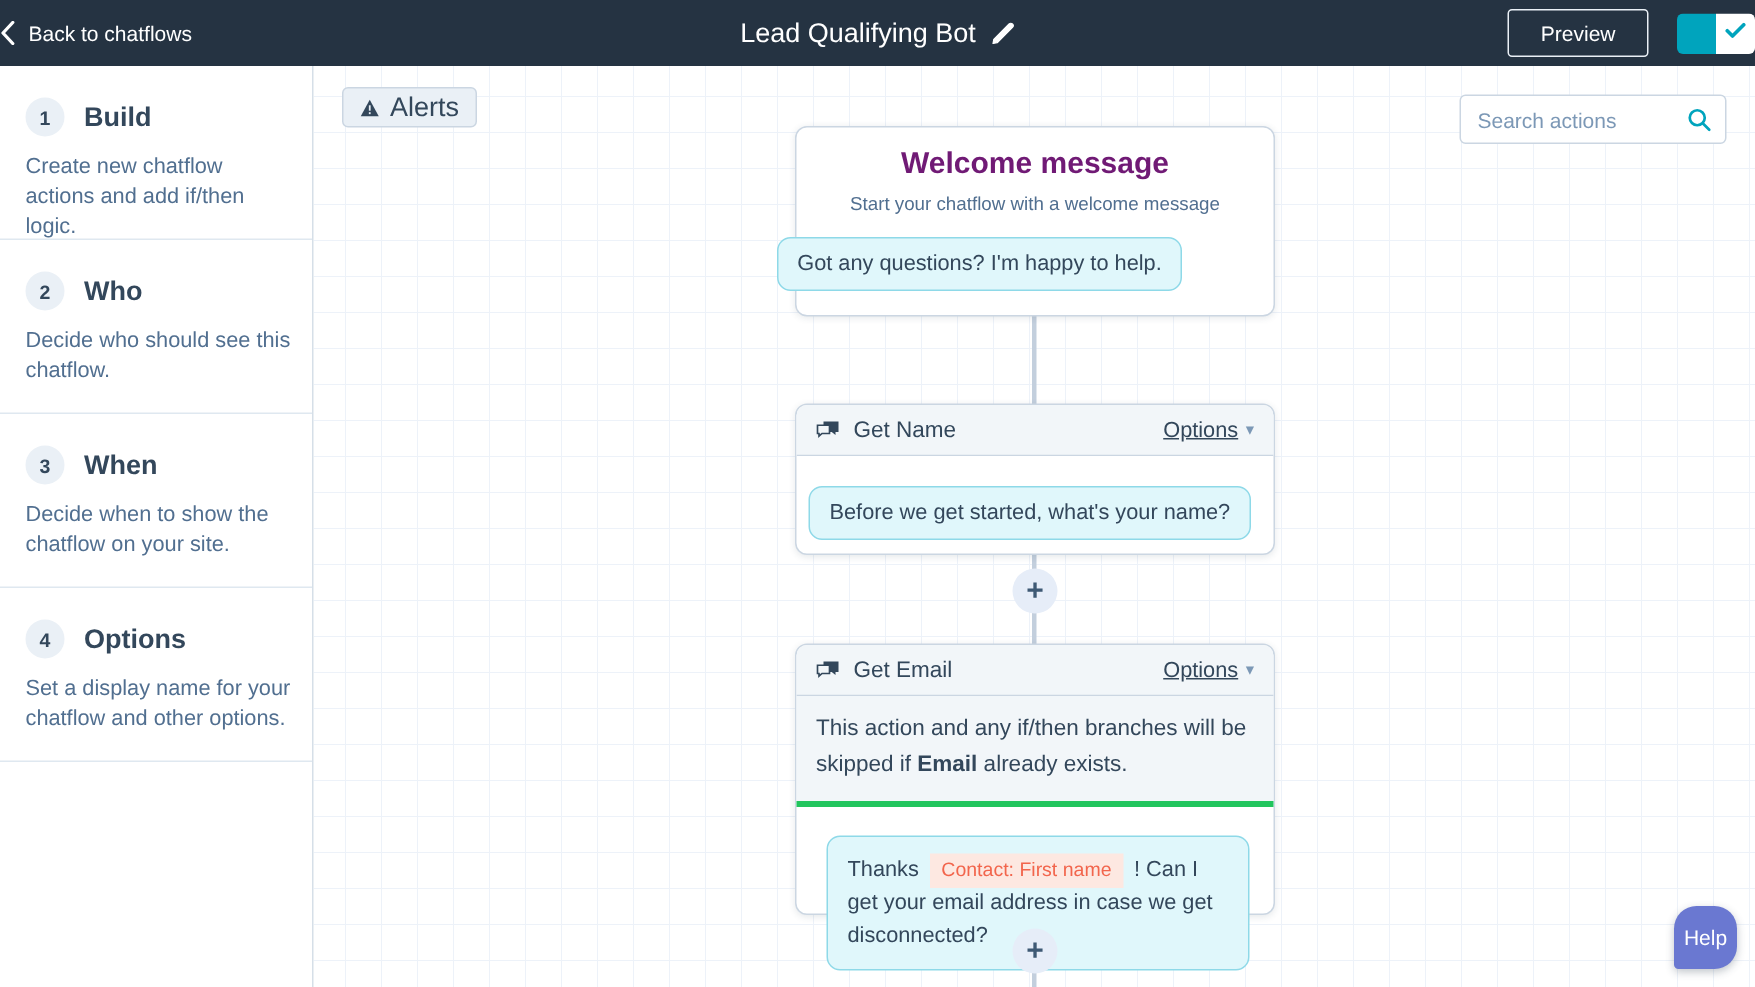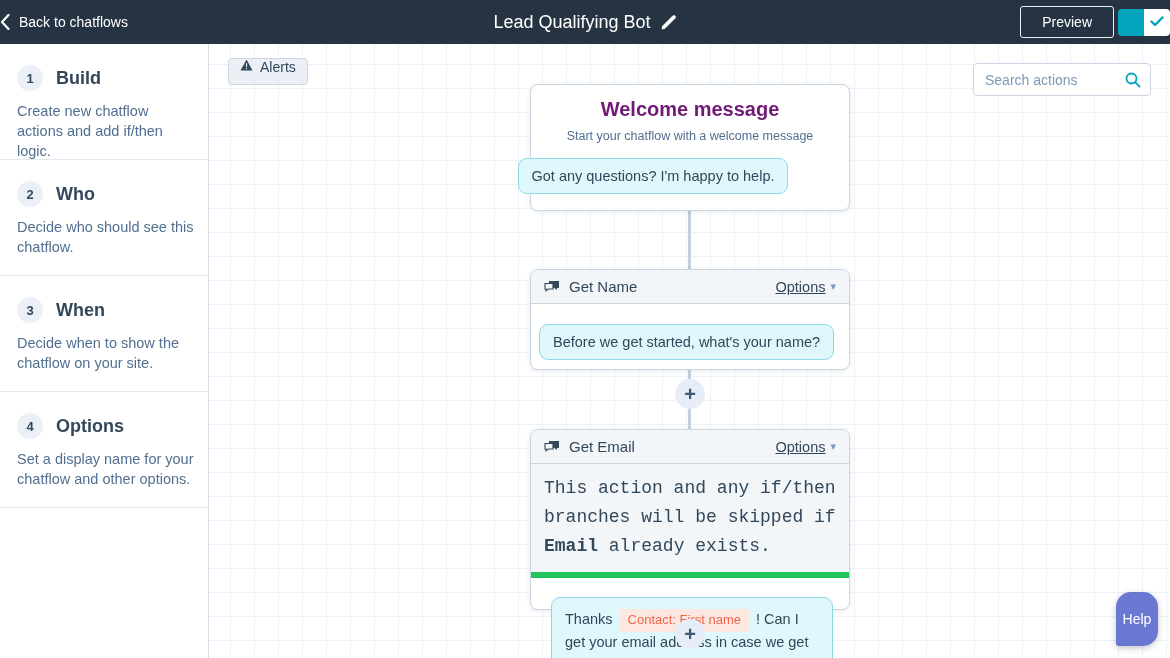--- a/index.html
+++ b/index.html
@@ -26,21 +26,21 @@
   .back-link svg { display: block; }
   .topbar-title {
     position: absolute; left: 0; right: 0; top: 0; height: 44px;
     display: flex; align-items: center; justify-content: center; gap: 10px;
     color: #fff; font-size: 18px; font-weight: 500;
     pointer-events: none;
   }
   .topbar-title .pencil { cursor: pointer; pointer-events: auto; display: flex; }
   .topbar-right {
     margin-left: auto;
-    display: flex; align-items: center; gap: 4px;
+    display: flex; align-items: center; gap: 19px;
   }
   .preview-btn {
     background: transparent;
     border: 1.5px solid #eaf0f6;
     border-radius: 3px;
     color: #fff; font-size: 14px;
     font-family: inherit;
     padding: 7px 21px;
     cursor: pointer;
   }
@@ -88,24 +88,24 @@
     background-size: 24px 24px;
     background-position: -3px -4px;
   }
   .connector {
     position: absolute; left: 479px; top: 100px; bottom: 0; width: 3px;
     background: #c3cfdd; z-index: 1;
   }
 
   .alerts-badge {
     position: absolute; left: 19px; top: 14px; height: 27px;
-    display: flex; align-items: flex-start; gap: 7px;
+    display: flex; align-items: center; gap: 7px;
     background: #eaf0f6; border: 1px solid #cbd6e2; border-radius: 4px;
     padding: 0 11px;
-    font-size: 14px; color: #33475b;
+    font-size: 18px; color: #33475b;
     cursor: pointer; z-index: 5;
   }
 
   .search-box {
     position: absolute; left: 764px; top: 19px; width: 178px; height: 33px;
     background: #fff; border: 1px solid #cbd6e2; border-radius: 4px;
     display: flex; align-items: center;
     padding: 0 9px 0 11px;
     z-index: 5;
   }
@@ -159,23 +159,23 @@
     font-size: 14.5px; color: #33475b; text-decoration: underline; font-weight: 500;
   }
   .options-dd .caret { font-size: 11px; color: #7c98b6; }
 
   .get-name-card { top: 225px; height: 101px; }
   .get-name-card .bubble { margin: 20px 0 0 8px; }
 
   .get-email-card { top: 385px; height: 181px; }
   .skip-note {
     background: #f2f6f9;
-    border-bottom: 6px solid #22c55e;
+    border-bottom: 4px solid #22c55e;
     padding: 10px 13px 12px 13px;
-    font-size: 18px; color: #33475b; line-height: 1.6; font-family: Liberation Mono, monospace;
+    font-size: 15px; color: #33475b; line-height: 1.6;
   }
   .skip-note b { font-weight: bold; }
   .get-email-card .bubble {
     margin: 19px 0 0 20px;
     max-width: 282px;
     padding: 11px 13px;
     line-height: 1.5;
   }
   .token {
     display: inline-block;
@@ -195,21 +195,21 @@
     font-size: 20px; font-weight: bold; line-height: 1;
     cursor: pointer; z-index: 3;
     user-select: none;
   }
   .plus-1 { left: 466px; top: 335px; }
   .plus-2 { left: 466px; top: 575px; }
 
   
   .help-btn {
     position: absolute; right: 12px; bottom: 12px;
-    width: 42px; height: 54px;
+    width: 42px; height: 42px;
     background: #6a78d1;
     border-radius: 15px 15px 15px 3px;
     display: flex; align-items: center; justify-content: center;
     color: #fff; font-size: 14px;
     box-shadow: 0 2px 6px rgba(45,62,80,0.3);
     cursor: pointer; z-index: 40;
   }
 </style>
 </head>
 <body>

